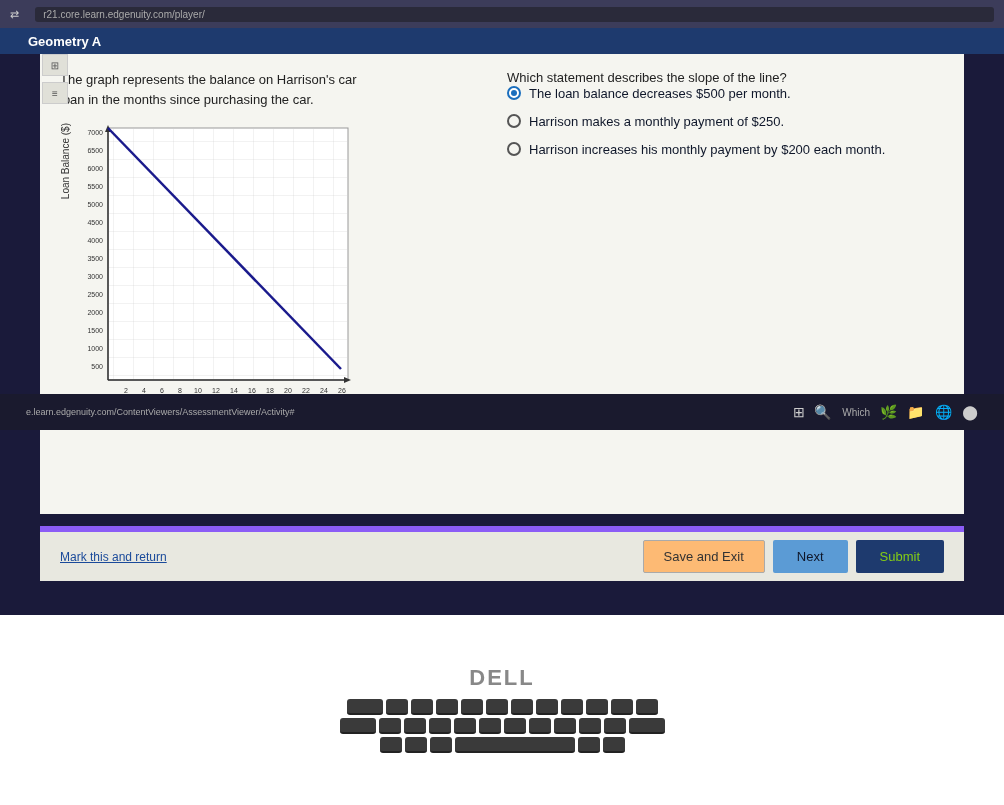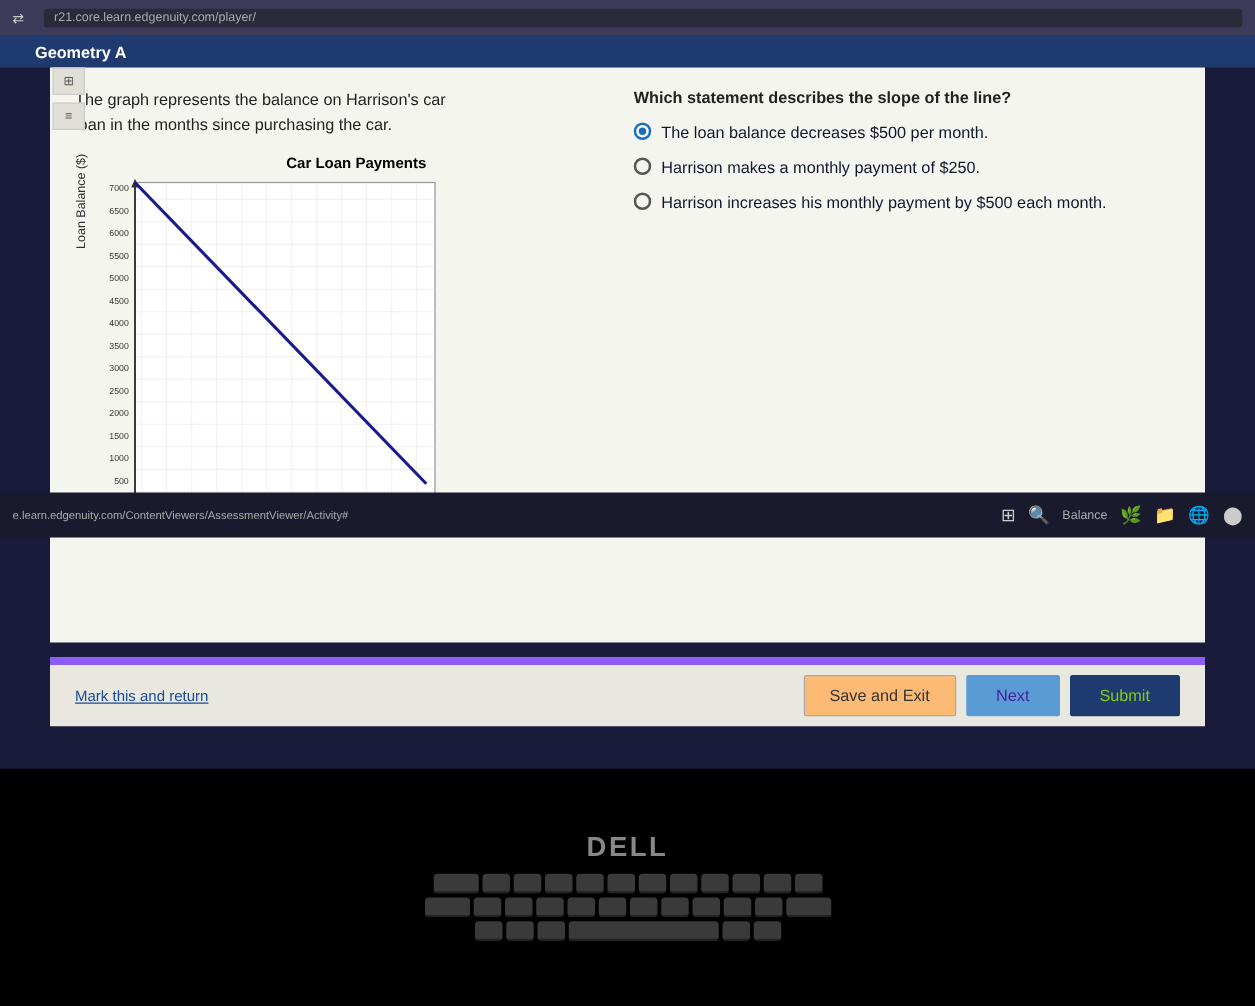--- a/index.html
+++ b/index.html
@@ -86,23 +86,22 @@
 
     .question-text {
       font-size: 13px;
       color: #222;
       margin-bottom: 14px;
       line-height: 1.5;
     }
 
     .right-question {
       font-size: 13px;
-      font-weight: bold;
+      font-weight: normal;
       color: #222;
-      margin-bottom: 12px;
     }
 
     .option {
       display: flex;
       align-items: flex-start;
       gap: 8px;
       margin-bottom: 10px;
       font-size: 13px;
       color: #0f172a;
       line-height: 1.4;
@@ -187,21 +186,21 @@
       color: #333;
       padding: 8px 20px;
       font-size: 13px;
       cursor: pointer;
       border-radius: 2px;
     }
 
     .btn-next {
       background: #5b9bd5;
       border: none;
-      color: #4c1d95;
+      color: #0f172a;
       padding: 8px 24px;
       font-size: 13px;
       cursor: pointer;
       border-radius: 2px;
     }
 
     .btn-submit {
       background: #1e3a6e;
       border: none;
       color: #84cc16;
@@ -213,21 +212,21 @@
 
     
     .taskbar {
       position: absolute;
       bottom: 190px;
       left: 0; right: 0;
       height: 36px;
       background: #1a1a2e;
       display: flex;
       align-items: center;
-      padding: 0 10px;
+      padding: 0 26px;
       gap: 12px;
     }
 
     .taskbar-url {
       color: #aaa;
       font-size: 9px;
     }
 
     .taskbar-icons {
       margin-left: auto;
@@ -240,21 +239,21 @@
       color: #ccc;
       font-size: 14px;
     }
 
     
     .keyboard-area {
       position: absolute;
       bottom: 0;
       left: 0; right: 0;
       height: 190px;
-      background: #000000;
+      background: #ffffff;
       display: flex;
       flex-direction: column;
       align-items: center;
       justify-content: center;
     }
 
     .dell-logo {
       color: #888;
       font-size: 22px;
       font-weight: bold;
@@ -325,21 +324,20 @@
 
         <div class="left-panel">
           <p class="question-text">
             <span>The graph represents the balance on Harrison's car</span><br>
             <span>loan in the months since purchasing the car.</span>
           </p>
 
           <div class="graph-wrap">
             <div class="y-axis-label">Loan Balance ($)</div>
             <div class="graph-svg-wrap">
-              <div class="graph-title">Car Loan Payments</div>
               <svg width="290" height="290">
 
                 <defs>
                   <pattern id="grid" width="20" height="18" patternUnits="userSpaceOnUse">
                     <path d="M 20 0 L 0 0 0 18" fill="none" stroke="#ccc" stroke-width="0.5"></path>
                   </pattern>
                 </defs>
 
                 <rect x="35" y="5" width="240" height="252" fill="white" stroke="#999" stroke-width="1"></rect>
                 <rect x="35" y="5" width="240" height="252" fill="url(#grid)"></rect>
@@ -398,41 +396,41 @@
           </div>
 
           <div class="option">
             <div class="radio-circle"></div>
             <span>Harrison makes a monthly payment of $250.</span>
           </div>
 
 
           <div class="option">
             <div class="radio-circle"></div>
-            <span>Harrison increases his monthly payment by $500 each month.</span>
+            <span>Harrison increases his monthly payment by $200 each month.</span>
           </div>
         </div>
       </div>
     </div>
 
     <div class="bottom-toolbar">
       <a class="mark-return-link">Mark this and return</a>
       <div class="toolbar-buttons">
         <button class="btn-save">Save and Exit</button>
         <button class="btn-next">Next</button>
         <button class="btn-submit">Submit</button>
       </div>
     </div>
 
     <div class="taskbar">
       <span class="taskbar-url">e.learn.edgenuity.com/ContentViewers/AssessmentViewer/Activity#</span>
       <div class="taskbar-icons">
         <span class="taskbar-icon">⊞</span>
         <span class="taskbar-icon">🔍</span>
-        <span style="color:#aaa;font-size:10px;">Balance</span>
+        <span style="color:#aaa;font-size:10px;">Which</span>
         <span class="taskbar-icon">🌿</span>
         <span class="taskbar-icon">📁</span>
         <span class="taskbar-icon">🌐</span>
         <span class="taskbar-icon">⬤</span>
       </div>
     </div>
   </div>
 
   <div class="keyboard-area">
     <div class="dell-logo">DELL</div>

